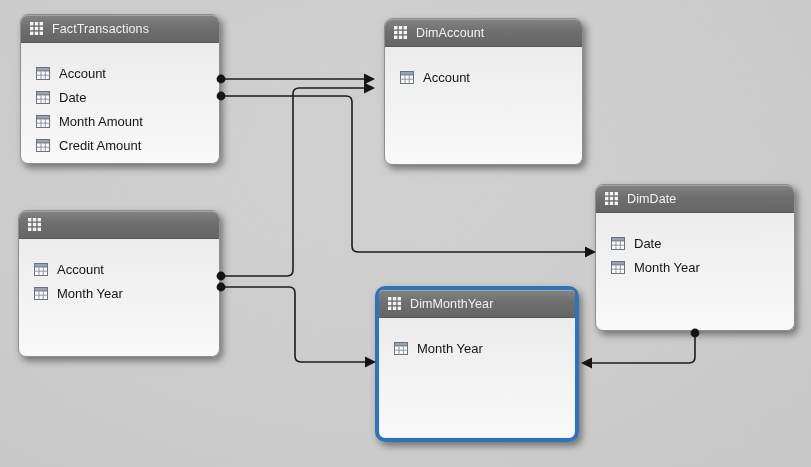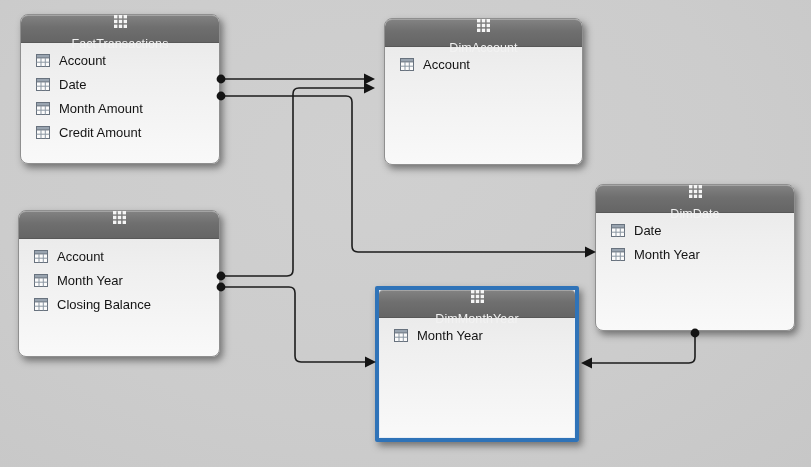--- a/index.html
+++ b/index.html
@@ -11,39 +11,38 @@
   .table-card{
     position:absolute;
     border:1px solid #8f8f8f;
     border-radius:8px;
     background:linear-gradient(180deg,#e7e7e7 0%,#efefef 38%,#f9f9f9 100%);
     box-shadow:3px 4px 7px rgba(45,45,45,.55);
     z-index:2;
   }
   .table-card.selected{
     border:4px solid #2f73b8;
-    border-radius:2px;
+    border-radius:10px;
     box-shadow:3px 4px 7px rgba(45,45,45,.55), inset 0 0 0 1px #e9eef5;
   }
   .table-header{
     height:27px;
     display:flex; align-items:center; gap:9px;
     padding:0 9px;
     border-radius:7px 7px 0 0;
     background:linear-gradient(180deg,#838383 0%,#6f6f6f 45%,#656565 100%);
     border-bottom:1px solid #585858;
     box-shadow:inset 0 1px 0 rgba(255,255,255,.28);
     color:#f2f2f2;
     font-size:12.5px;
     letter-spacing:.1px;
     cursor:move;
-    flex-direction:column;
   }
   .selected .table-header{border-radius:4px 4px 0 0;}
-  .table-body{padding-top:5px;}
+  .table-body{padding-top:18px;}
   .field{
     display:flex; align-items:center; gap:9px;
     height:24px; padding-left:15px;
     font-size:13px; color:#141414;
     white-space:nowrap;
   }
   .icon{display:inline-flex; align-items:center; justify-content:center; flex:0 0 auto;}
   svg.overlay{position:absolute; left:0; top:0; z-index:5; pointer-events:none;}
 </style>
 </head>
@@ -225,32 +224,20 @@
             <svg width="14" height="13" viewBox="0 0 14 13">
               <rect x="0.5" y="0.5" width="13" height="12" fill="#fcfcfc" stroke="#68727e"></rect>
               <rect x="0.5" y="0.5" width="13" height="3.4" fill="#99a4b0" stroke="#68727e"></rect>
               <line x1="5" y1="3.9" x2="5" y2="12.5" stroke="#8b97a3"></line>
               <line x1="9.3" y1="3.9" x2="9.3" y2="12.5" stroke="#8b97a3"></line>
               <line x1="0.5" y1="8.2" x2="13.5" y2="8.2" stroke="#8b97a3"></line>
             </svg>
           </span>
         <span>Month Year</span>
       </div>
-      <div class="field">
-        <span class="icon">
-            <svg width="14" height="13" viewBox="0 0 14 13">
-              <rect x="0.5" y="0.5" width="13" height="12" fill="#fcfcfc" stroke="#68727e"></rect>
-              <rect x="0.5" y="0.5" width="13" height="3.4" fill="#99a4b0" stroke="#68727e"></rect>
-              <line x1="5" y1="3.9" x2="5" y2="12.5" stroke="#8b97a3"></line>
-              <line x1="9.3" y1="3.9" x2="9.3" y2="12.5" stroke="#8b97a3"></line>
-              <line x1="0.5" y1="8.2" x2="13.5" y2="8.2" stroke="#8b97a3"></line>
-            </svg>
-          </span>
-        <span>Closing Balance</span>
-      </div>
     </div>
   </div>
 
   <div class="table-card" style="left:595px;top:184px;width:198px;height:145px">
     <div class="table-header">
       <span class="icon">
         <svg width="13" height="13" viewBox="0 0 13 13">
             <g fill="#f5f5f5">
           <rect x="0" y="0" width="3.4" height="3.4"></rect>
               <rect x="4.8" y="0" width="3.4" height="3.4"></rect>

